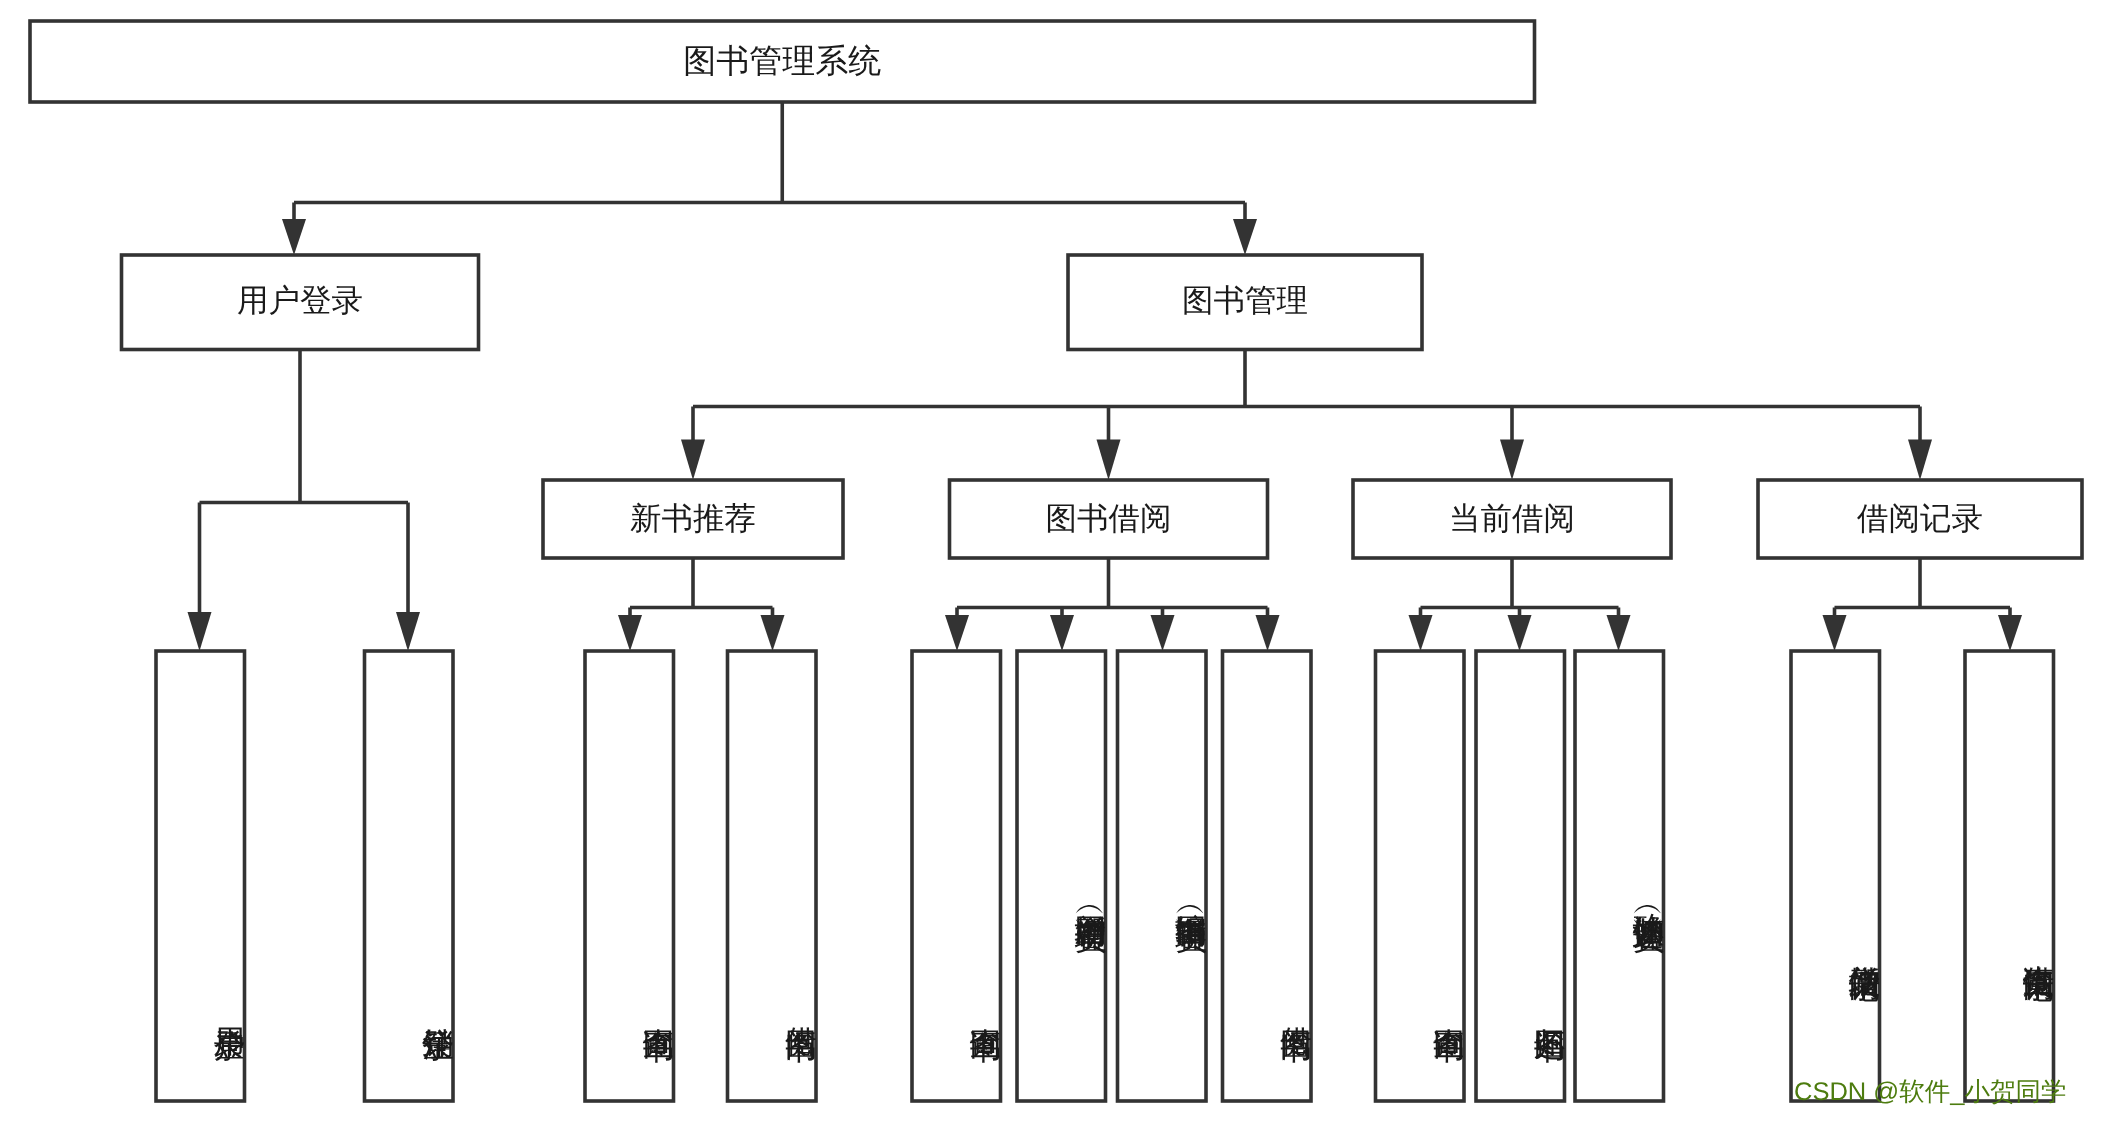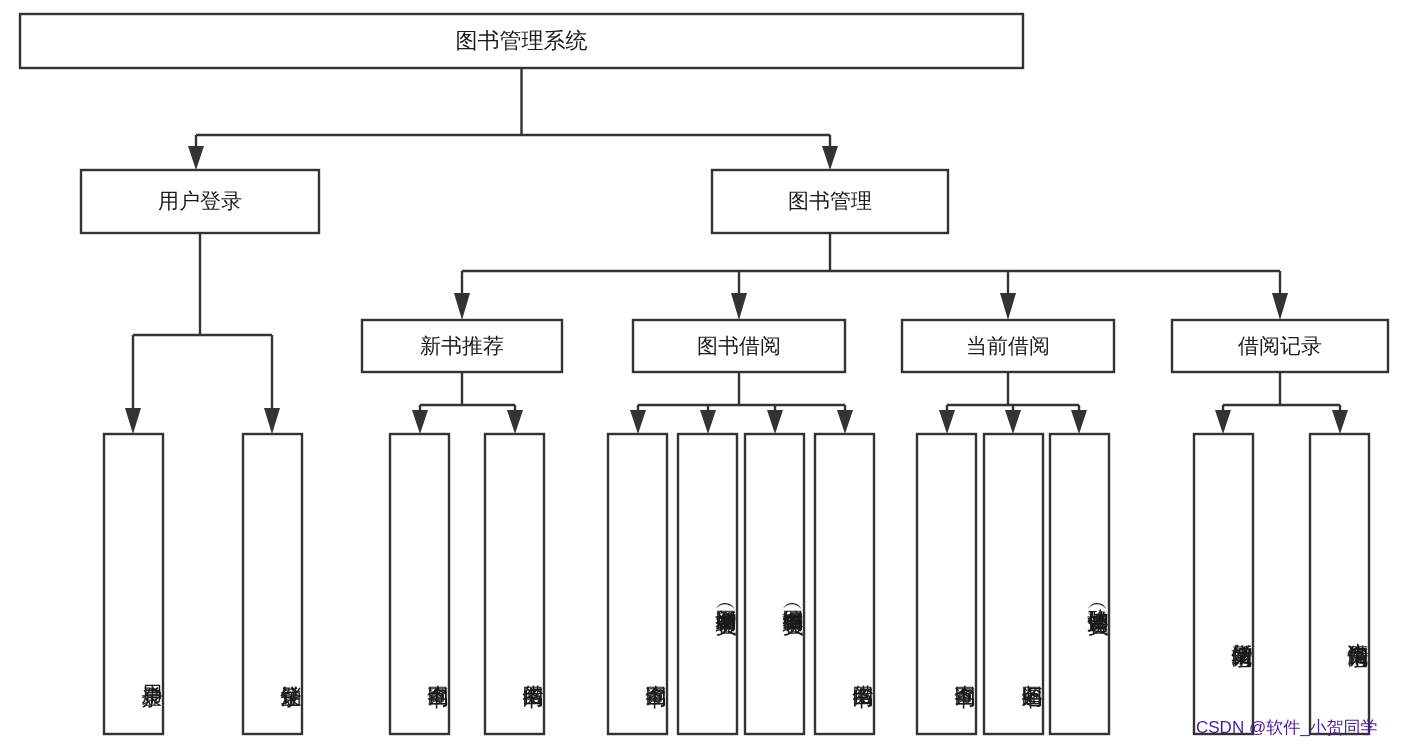--- a/index.html
+++ b/index.html
@@ -68,21 +68,21 @@
     letter-spacing: 1px;
     display: flex;
     align-items: flex-start;
     justify-content: center;
     pointer-events: none;
   }
   .watermark {
     position: absolute;
     font-family: "Liberation Sans", "DejaVu Sans", sans-serif;
     font-size: 17px;
-    color: #4c1d95;
+    color: #4d7c0f;
     white-space: nowrap;
   }
 </style>
 </head>
 <body>
 
 <div id="diagram-root">
 
   <svg class="diagram-canvas" viewBox="0 0 1405 747" xmlns="http://www.w3.org/2000/svg">
 

